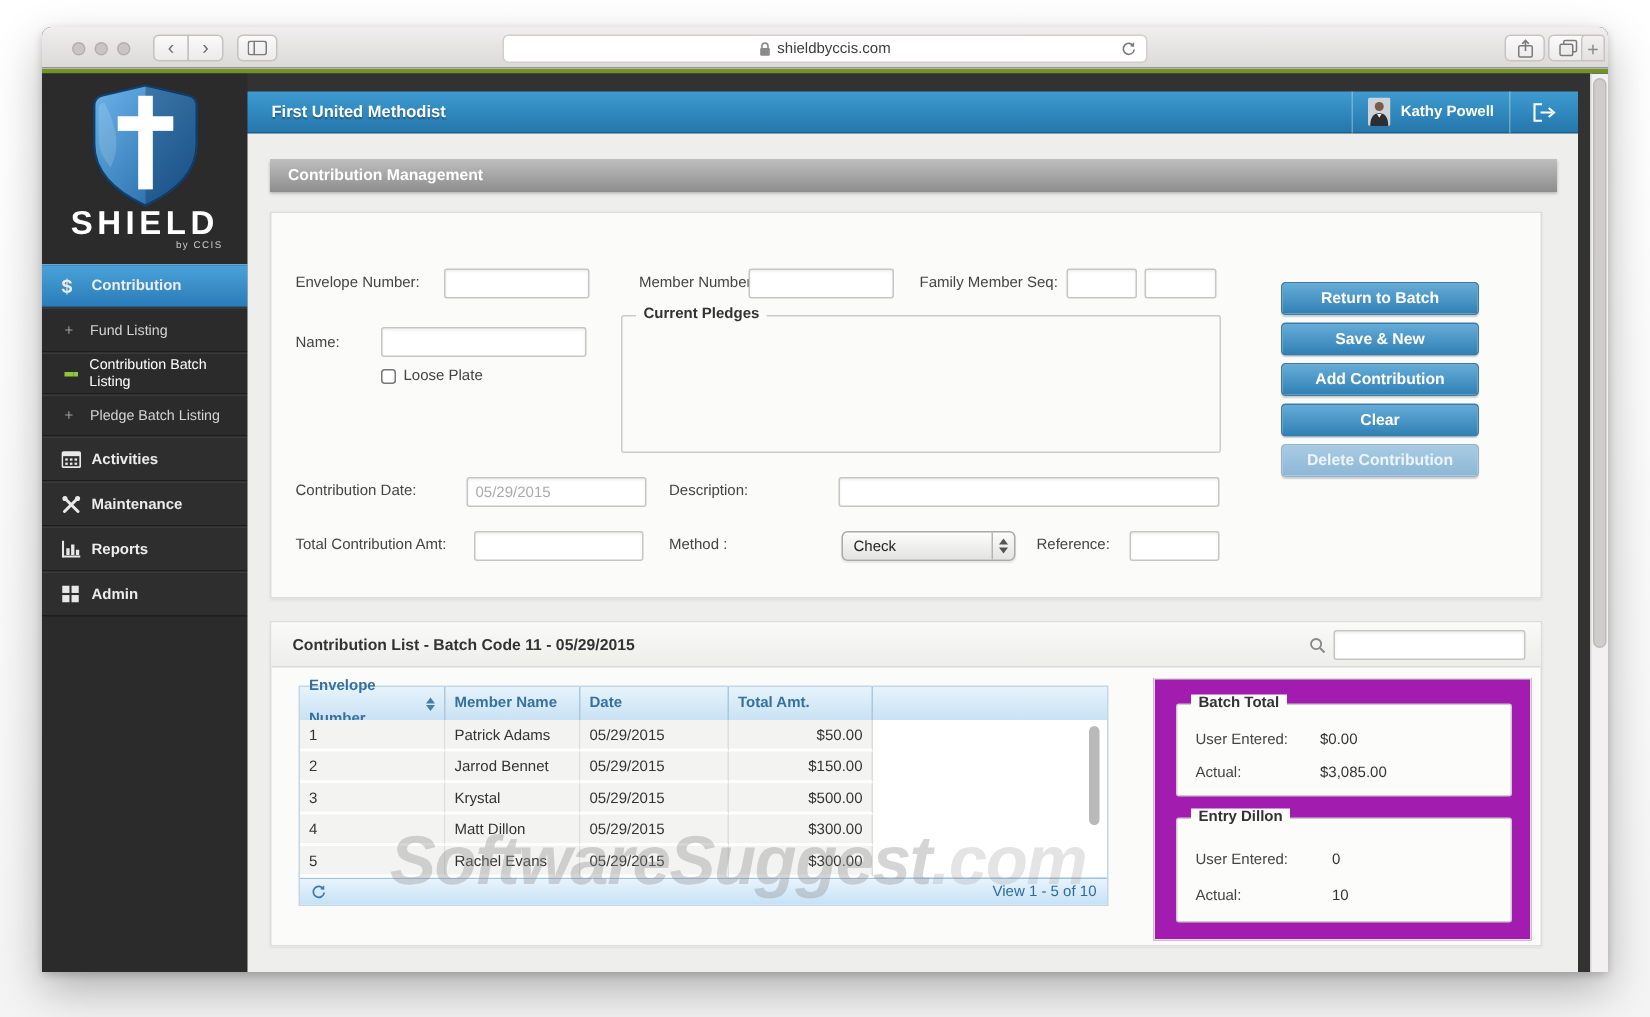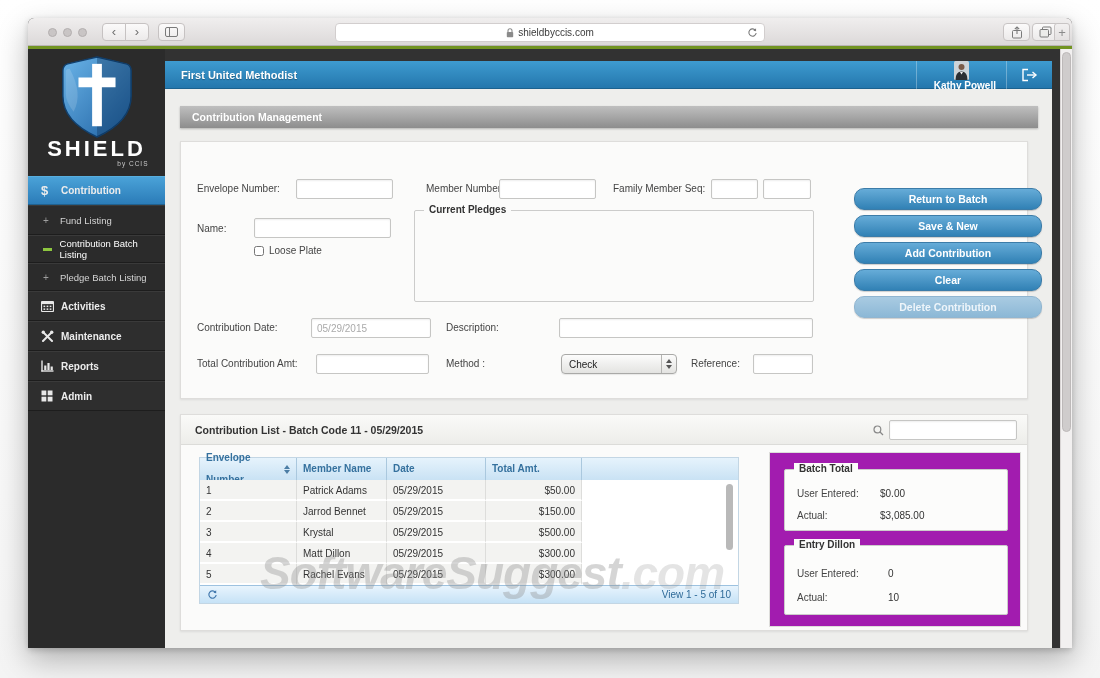--- a/index.html
+++ b/index.html
@@ -34,21 +34,21 @@
   .nav-item { position:relative; border-top:1px solid #3a3a3a; border-bottom:1px solid #1d1d1d; color:#ececec; font-size:10px; font-weight:bold; display:flex; align-items:center; padding-left:13px; background:#2e2e2e; }
   .nav-item .ic { width:20px; display:flex; align-items:center; }
   .nav-item.active { background:linear-gradient(#4aa2d8,#2b7cb8); border-top-color:#58aede; border-bottom-color:#20618f; }
   .nav-item.sub { font-weight:normal; font-size:9.5px; color:#d4d4d4; padding-left:15px; background:#2b2b2b; }
   .nav-item.sub .ic { width:17px; font-weight:normal; color:#9f9f9f; font-size:10px; }
   .dots i { display:block; width:3px; height:3px; background:#8dc63f; margin:1.5px 0; }
 
   
   .appheader { position:absolute; left:137px; top:12px; width:887px; height:28px; background:linear-gradient(#3e9bd0,#2477ad); border-bottom:1px solid #1c628f; display:flex; align-items:center; }
   .appheader .org { color:#fff; font-weight:bold; font-size:11px; padding-left:16px; text-shadow:0 1px 1px rgba(0,0,0,.3); flex:1; }
-  .userbox { display:flex; align-items:center; height:28px; border-left:1px solid rgba(255,255,255,.3); padding:0 10px;flex-direction:column; }
+  .userbox { display:flex; align-items:center; height:28px; border-left:1px solid rgba(255,255,255,.3); padding:0 10px; }
   .userbox .uname { color:#fff; font-weight:bold; font-size:10px; margin-left:7px; }
   .logoutbox { display:flex; align-items:center; justify-content:center; width:46px; height:28px; border-left:1px solid rgba(255,255,255,.3); }
 
   
   .content { position:absolute; left:137px; top:40px; width:887px; height:559px; background:#eeeeec; }
   .graybar { position:absolute; left:15px; top:17px; width:858px; height:22px; background:linear-gradient(#bfbfbf,#8d8d8d); color:#fff; font-weight:bold; font-size:10.5px; line-height:22px; padding-left:12px; box-shadow:0 1px 2px rgba(0,0,0,.25); }
 
   .panel { position:absolute; background:#fbfbfa; border:1px solid #dedddb; box-shadow:0 1px 2px rgba(0,0,0,.08); }
   .panel-hd { height:25px; background:linear-gradient(#fafaf8,#ededea); border-bottom:1px solid #dcdcd9; color:#333; font-weight:bold; font-size:10.5px; line-height:25px; padding-left:14px; position:relative; }
   #panel1 { left:15px; top:52px; width:848px; height:258px; }
@@ -64,21 +64,21 @@
   .chk { position:absolute; display:flex; align-items:center; font-size:10px; color:#444; }
   .chk input { width:10px; height:10px; margin-right:5px; }
 
   .selectbox { position:absolute; height:20px; border:1px solid #a9a9a7; border-radius:4px; background:linear-gradient(#fcfcfc,#e3e3e1); display:flex; align-items:center; font-size:10px; color:#222; box-shadow:0 1px 1px rgba(0,0,0,.08); }
   .selectbox .val { flex:1; padding-left:7px; }
   .selectbox .step { width:15px; height:100%; border-left:1px solid #b5b5b3; display:flex; flex-direction:column; align-items:center; justify-content:center; }
   .tri-up { width:0; height:0; border-left:3px solid transparent; border-right:3px solid transparent; border-bottom:4px solid #555; margin-bottom:2px; }
   .tri-dn { width:0; height:0; border-left:3px solid transparent; border-right:3px solid transparent; border-top:4px solid #555; }
 
   .btncol { position:absolute; left:673px; top:46px; width:162px; }
-  .btn { display:block; width:188px; height:22px; margin-bottom:5px; border:1px solid #3c7ca8; border-radius:10px; background:linear-gradient(#66acd8,#3181b5); color:#fff; font-weight:bold; font-size:10.5px; text-align:center; line-height:20px; box-shadow:0 1px 1px rgba(0,0,0,.18); cursor:pointer; }
+  .btn { display:block; width:132px; height:22px; margin-bottom:5px; border:1px solid #3c7ca8; border-radius:3px; background:linear-gradient(#66acd8,#3181b5); color:#fff; font-weight:bold; font-size:10.5px; text-align:center; line-height:20px; box-shadow:0 1px 1px rgba(0,0,0,.18); cursor:pointer; }
   .btn.disabled { background:linear-gradient(#a9cbe2,#8cb8d6); border-color:#90b5d0; color:#eef5fa; }
 
   
   .grid { position:absolute; left:18px; top:42px; width:540px; border:1px solid #c3d6e4; background:#fff; }
   .g-row { display:flex; }
   .g-h { background:linear-gradient(#e6f3fc,#c9e2f4); }
   .g-h .g-c { height:22px; line-height:22px; color:#35719e; font-weight:bold; font-size:10px; border-right:1px solid #aac8de; padding:0 6px; display:flex; align-items:center; }
   .g-b .g-c { height:21px; line-height:21px; font-size:10px; color:#333; background:#f3f3f1; border-right:1px solid #dddddb; border-bottom:2px solid #fff; padding:0 6px; }
   .g-c.c1{ width:97px; } .g-c.c2{ width:90px; } .g-c.c3{ width:99px; } .g-c.c4{ width:96px; text-align:right; justify-content:flex-end; display:block; }
   .g-c.c5{ width:156px; background:transparent !important; border-right:none !important; border-bottom:none !important; }

